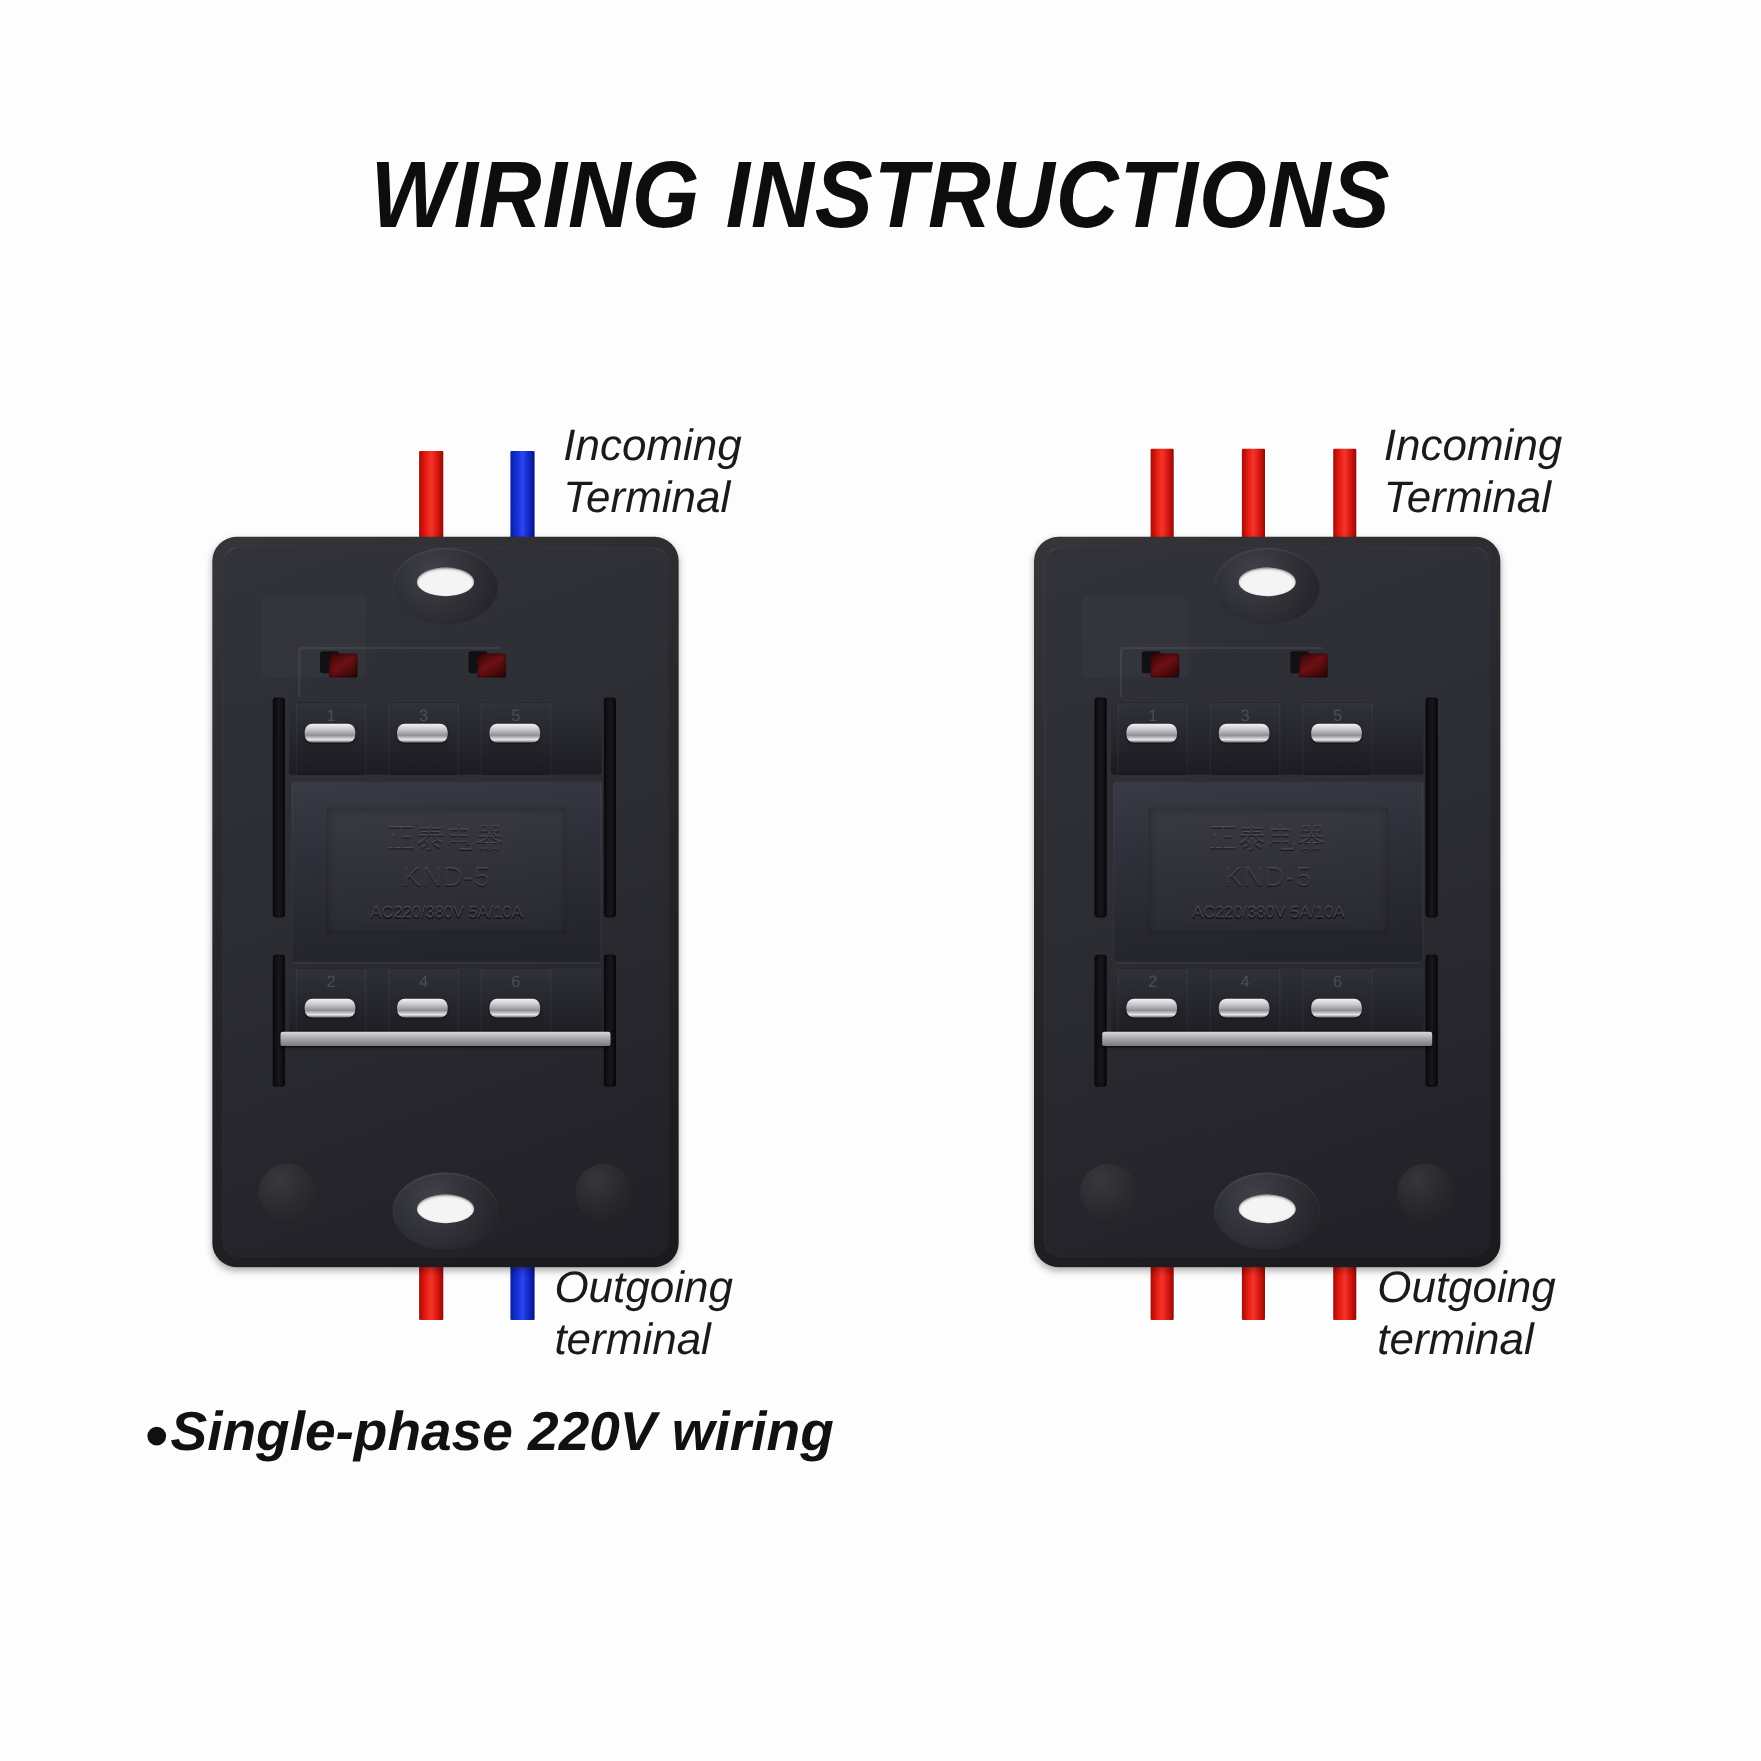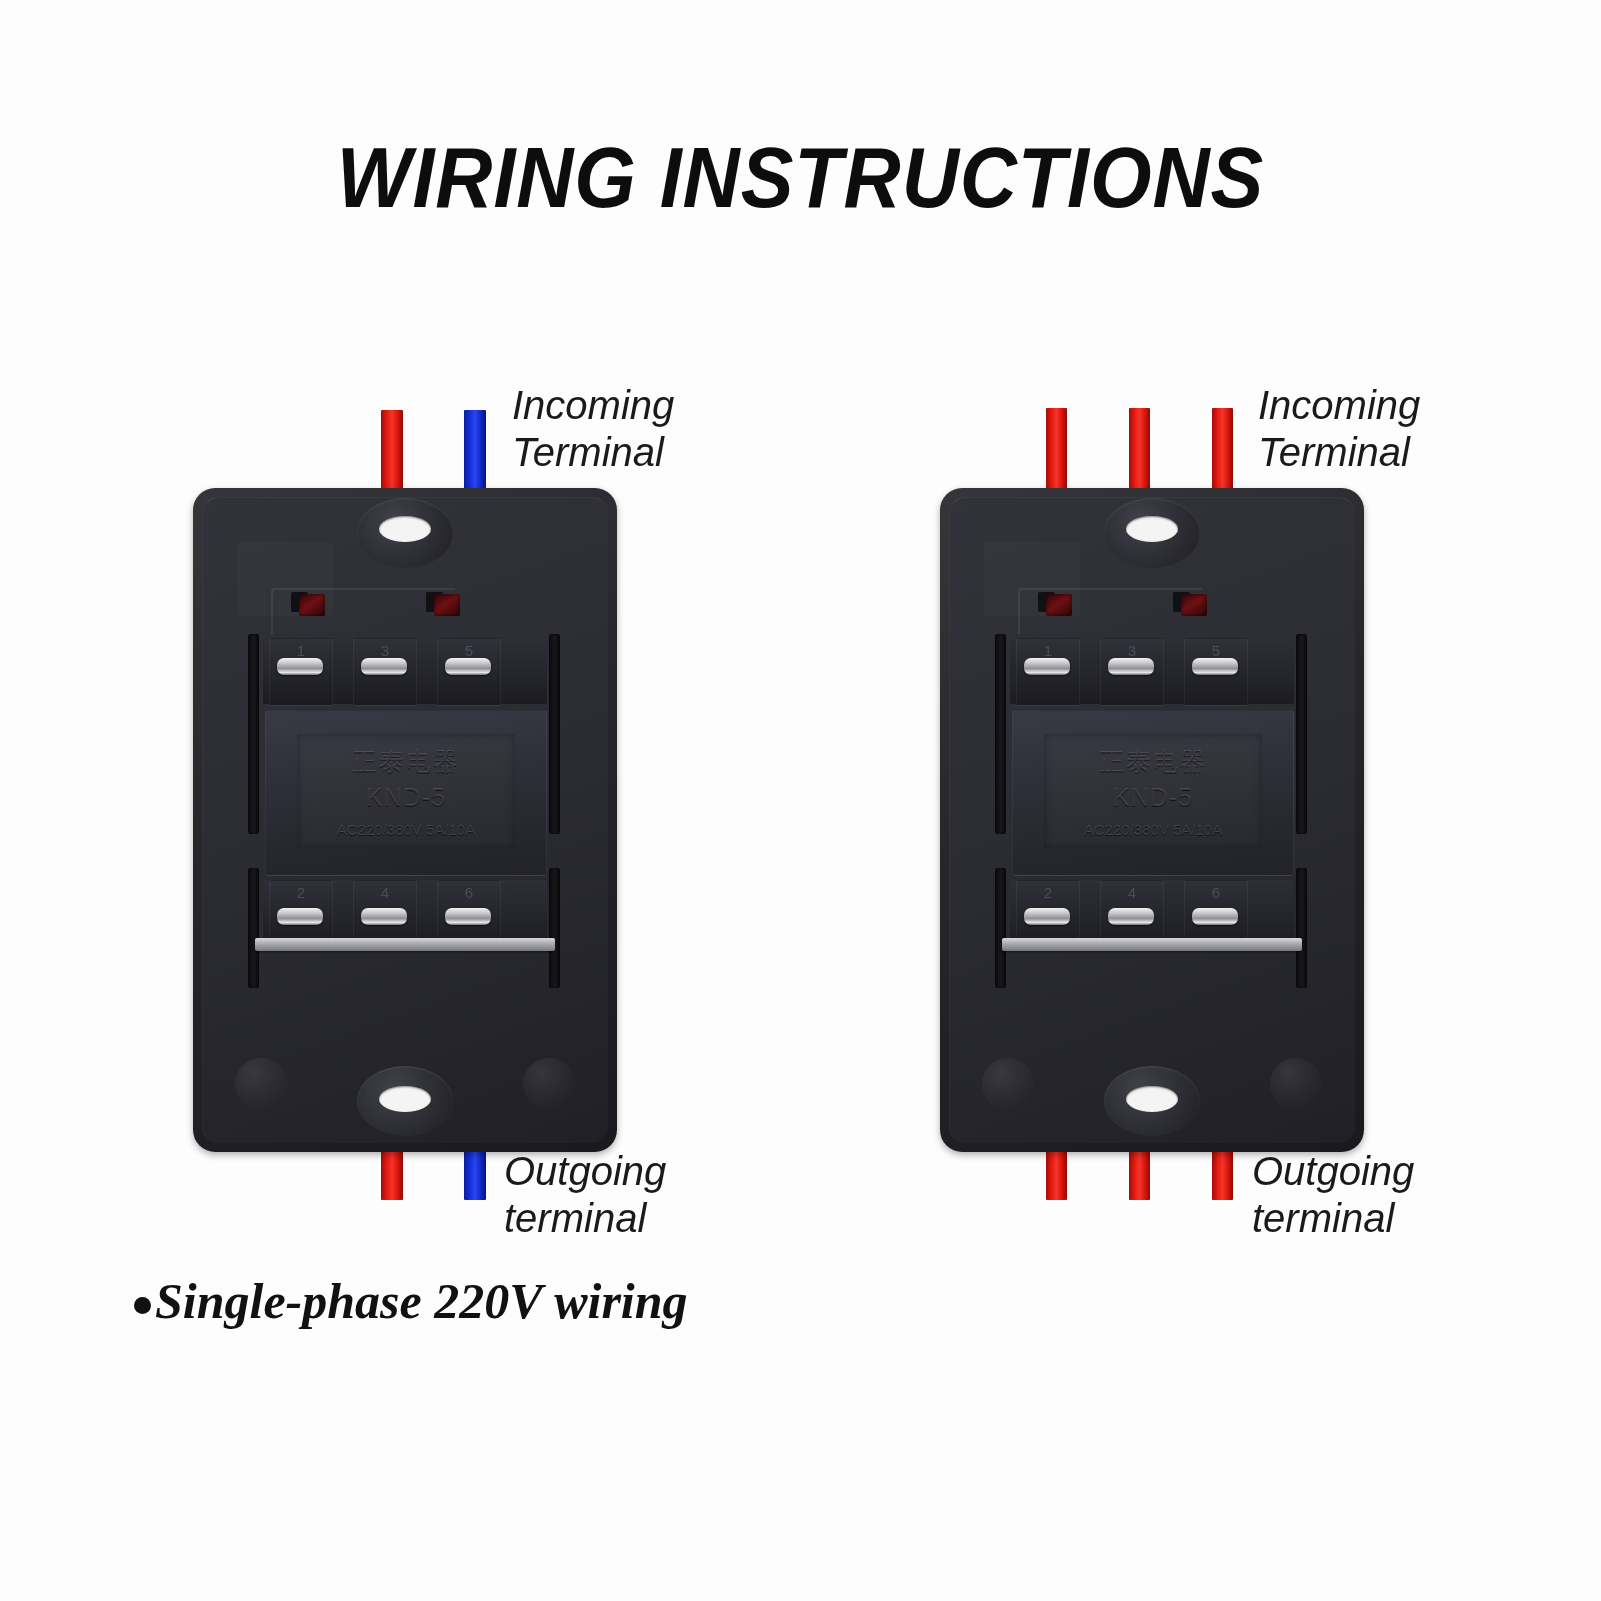--- a/index.html
+++ b/index.html
@@ -193,21 +193,21 @@
     font-style: italic;
     font-size: 40px;
     line-height: 1.18;
     color: #1a1a1a;
     white-space: nowrap;
   }
 
   
   .caption {
     position: absolute;
-    font-family: Liberation Serif, serif;
+    font-family: Liberation Sans, sans-serif;
     font-style: italic;
     font-weight: bold;
     font-size: 50px;
     color: #111111;
     white-space: nowrap;
   }
   .caption .dot {
     display: inline-block;
     width: 17px; height: 17px;
     border-radius: 50%;

